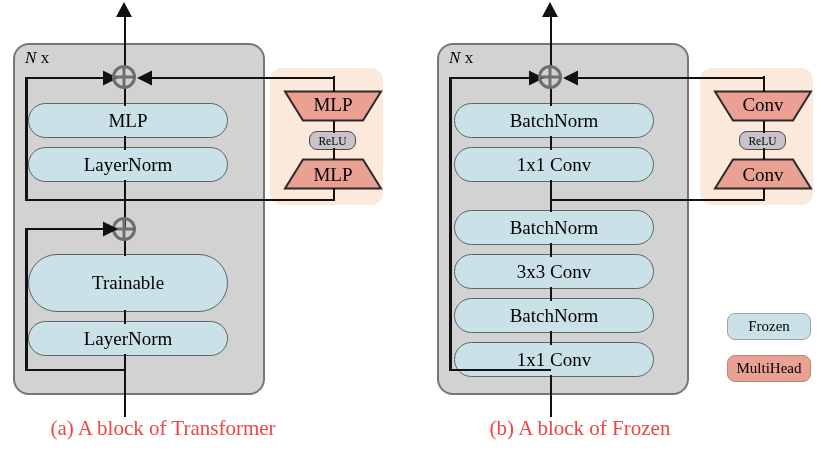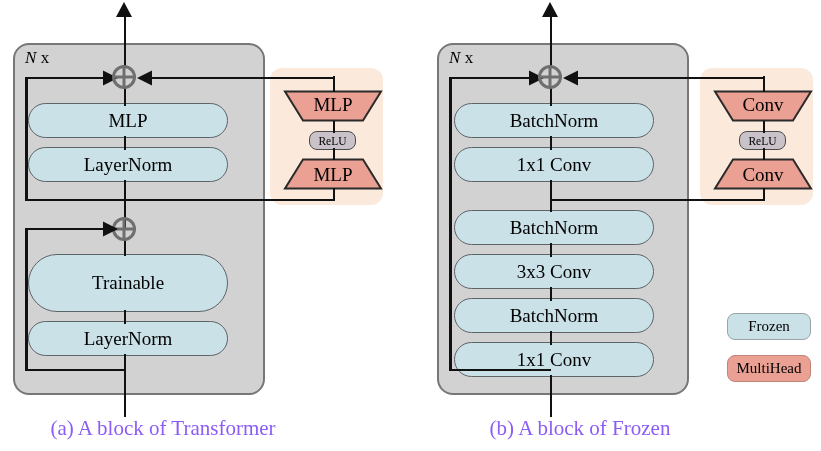--- a/index.html
+++ b/index.html
@@ -95,21 +95,21 @@
     display:flex;align-items:center;justify-content:center;
     font-family:"Liberation Serif",serif;
     font-size:15px;
     color:#000;
   }
 
   .caption{
     position:absolute;
     font-family:"Liberation Serif",serif;
     font-size:21px;
-    color:#8b5cf6;
+    color:#ef4444;
     text-align:center;
     white-space:nowrap;
   }
 </style>
 </head>
 <body>
 
 <div id="stage">
 
   <div class="panel">

